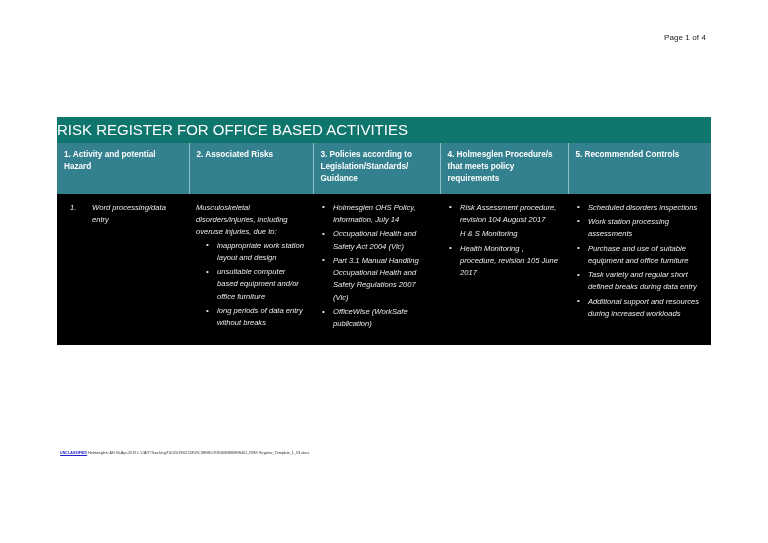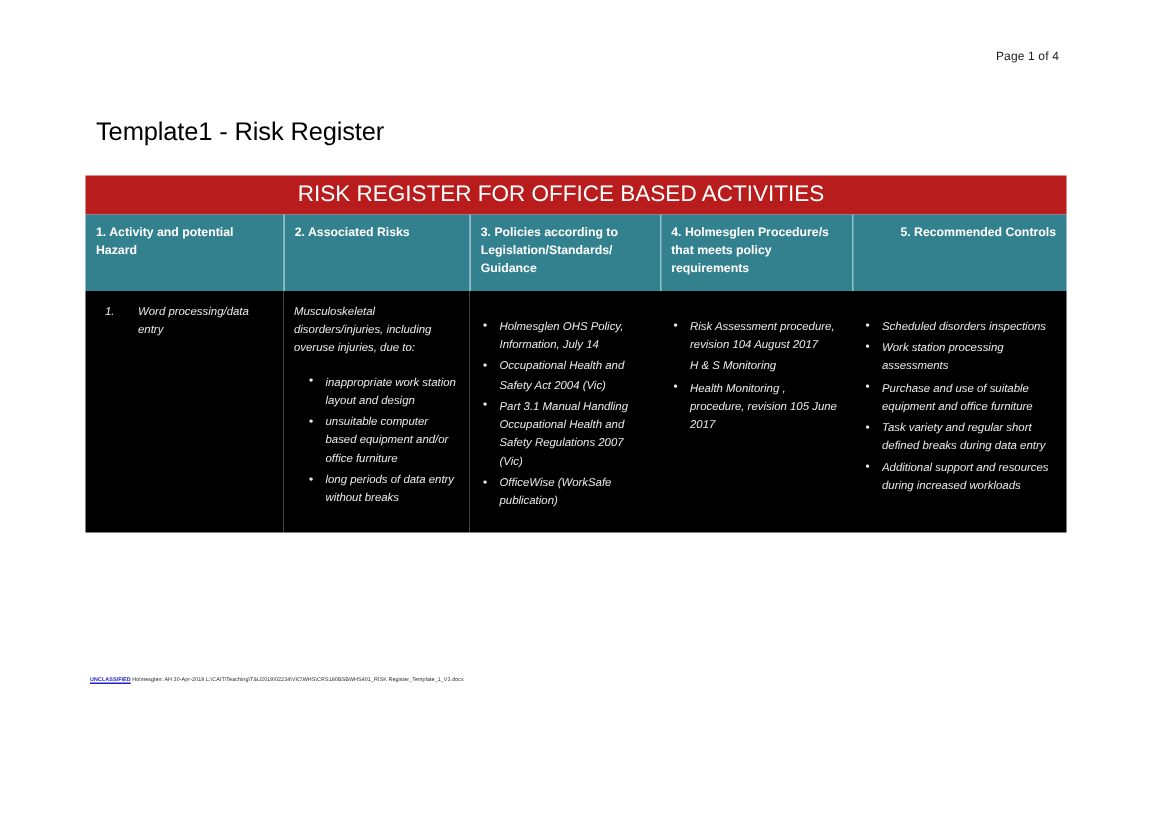--- a/index.html
+++ b/index.html
@@ -40,24 +40,24 @@
     font-family: "Liberation Sans", sans-serif;
     letter-spacing: -0.1px;
   }
   .table-wrap {
     position: absolute;
     left: 57px;
     top: 117px;
     width: 654px;
   }
   .banner {
-    background: #b91c1c;
+    background: #0f766e;
     height: 26px;
     box-sizing: border-box;
-    text-align: center;
+    text-align: left;
     padding-right: 20px;
     color: #ffffff;
     font-size: 15px;
     line-height: 26px;
     white-space: nowrap;
     overflow: hidden;
   }
   table.rr {
     border-collapse: collapse;
     width: 654px;
@@ -68,21 +68,21 @@
     color: #ffffff;
     font-size: 8.2px;
     font-weight: bold;
     text-align: left;
     vertical-align: top;
     padding: 6px 7px 9px 7px;
     border-right: 1px solid #8fc0c9;
     line-height: 1.45;
     font-family: "Liberation Sans", sans-serif;
   }
-  table.rr th:last-child { border-right: none; text-align: right; }
+  table.rr th:last-child { border-right: none; }
   table.rr td {
     background: #000000;
     color: #e8e8e8;
     font-size: 7.6px;
     font-style: italic;
     vertical-align: top;
     padding: 8px 7px 12px 7px;
     line-height: 1.62;
     font-family: "Liberation Sans", sans-serif;
   }
@@ -93,21 +93,21 @@
   .num-row .num {
     width: 16px;
     flex: none;
     font-style: italic;
     padding-left: 6px;
   }
   .num-row .txt { flex: 1; }
   .lead { margin: 0 0 1px 0; }
   ul.b {
     list-style: none;
-    margin: 10px 0 0 0;
+    margin: 0 0 0 0;
     padding: 0;
   }
   ul.b > li {
     position: relative;
     padding-left: 13px;
     margin-bottom: 2px;
   }
   ul.b > li:before {
     content: "\2022";
     position: absolute;
@@ -136,21 +136,20 @@
     text-decoration: underline;
   }
 </style>
 </head>
 <body>
 
 <div class="page">
 
   <div class="page-number">Page 1 of 4</div>
 
-  <div class="doc-title">Template1 - Risk Register</div>
 
   <div class="table-wrap">
 
     <div class="banner">RISK REGISTER FOR OFFICE BASED ACTIVITIES</div>
 
     <table class="rr">
       <colgroup>
         <col style="width:132px">
         <col style="width:124px">
         <col style="width:127px">

